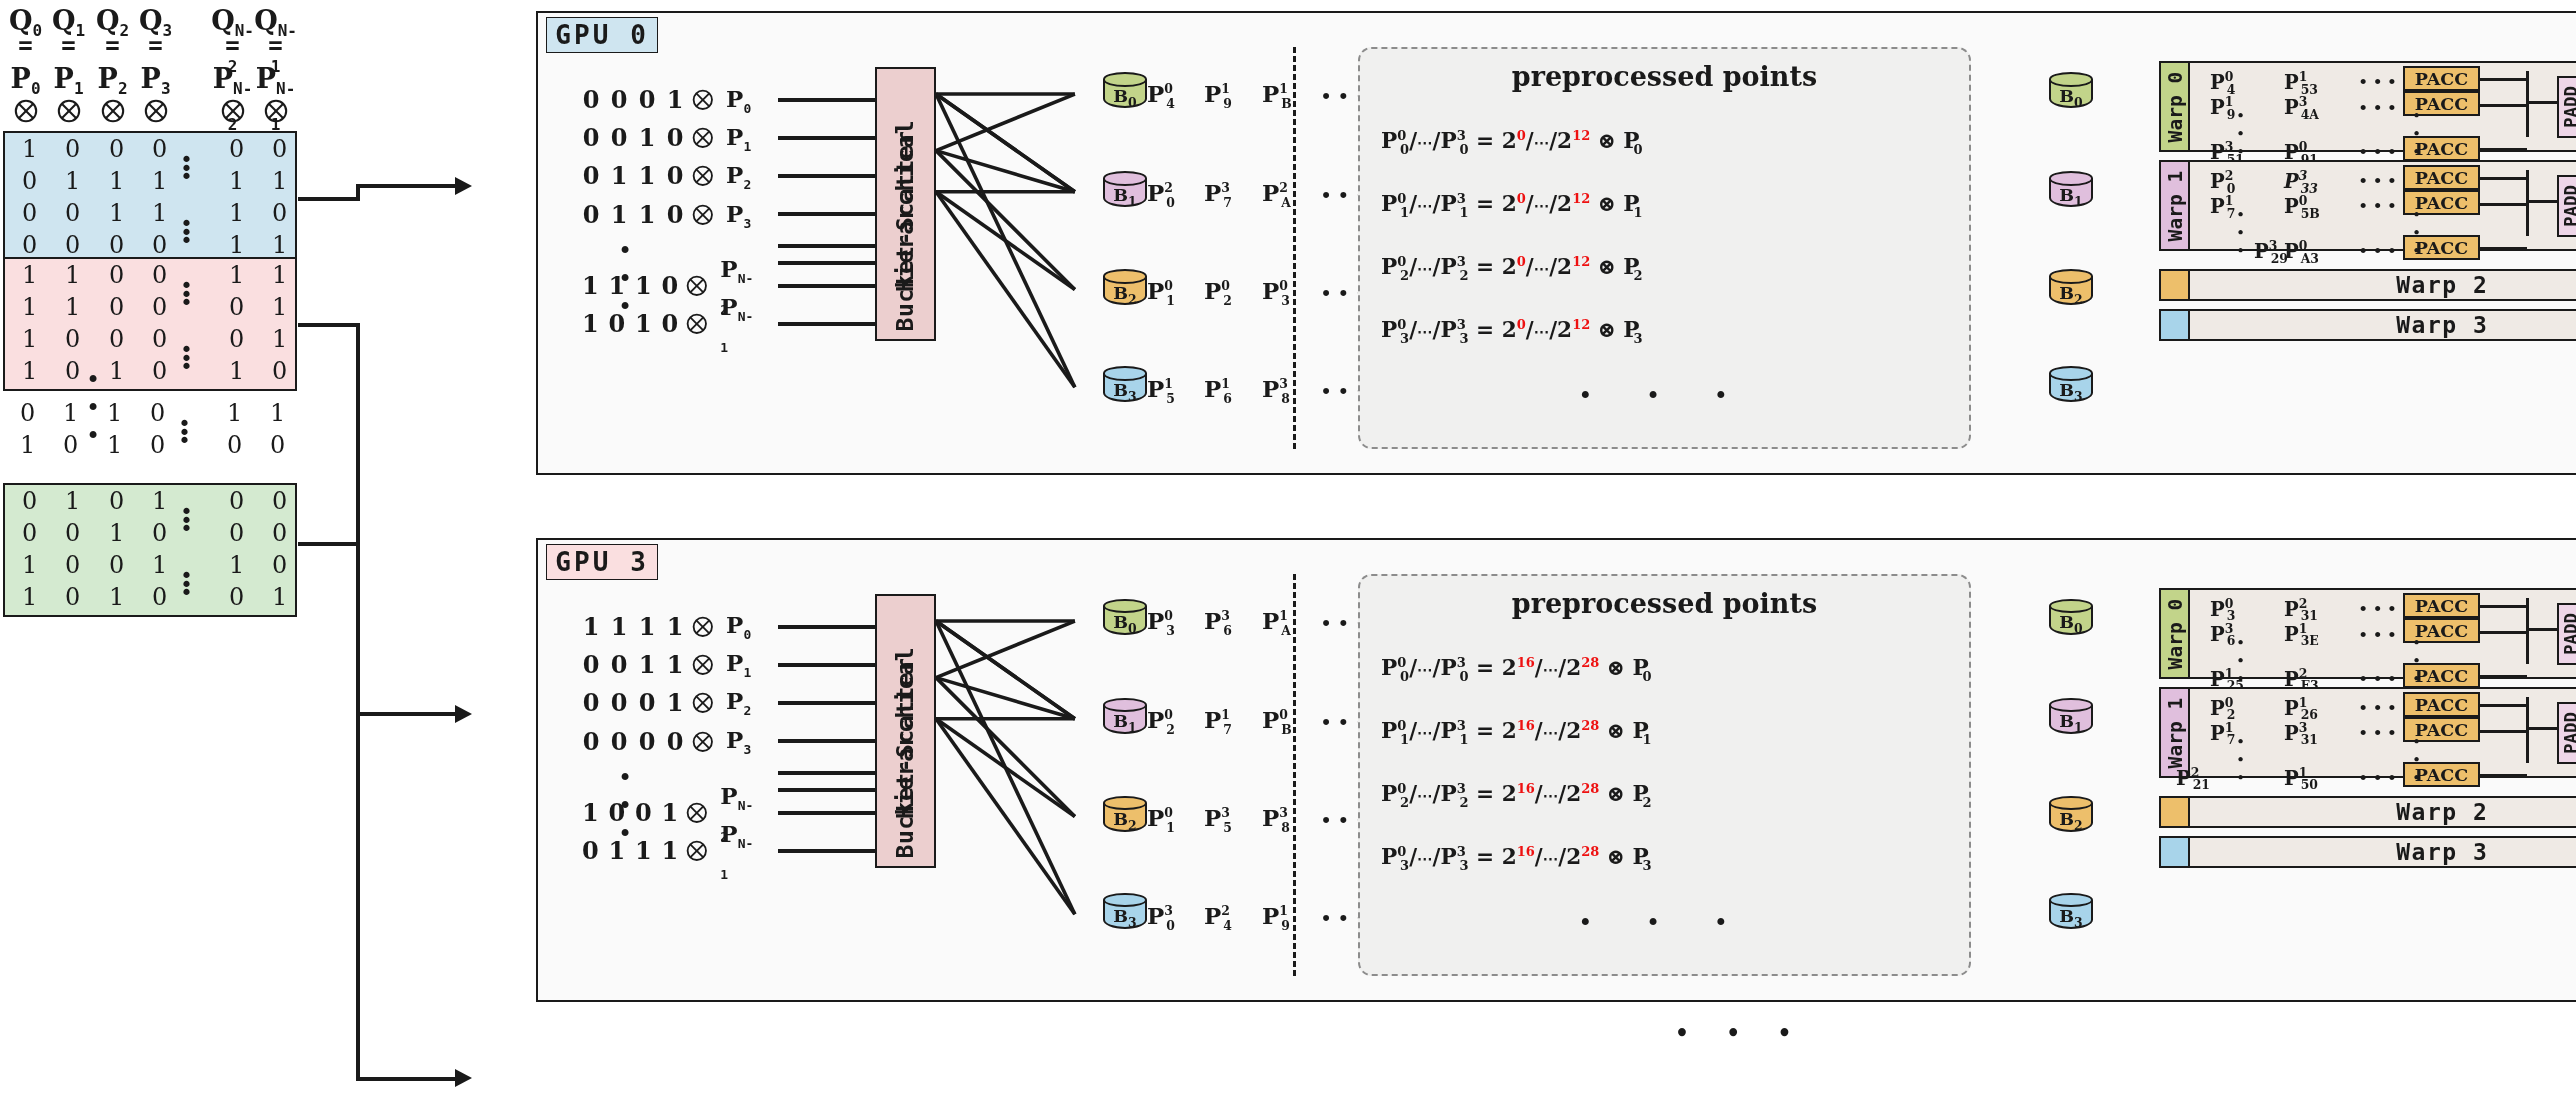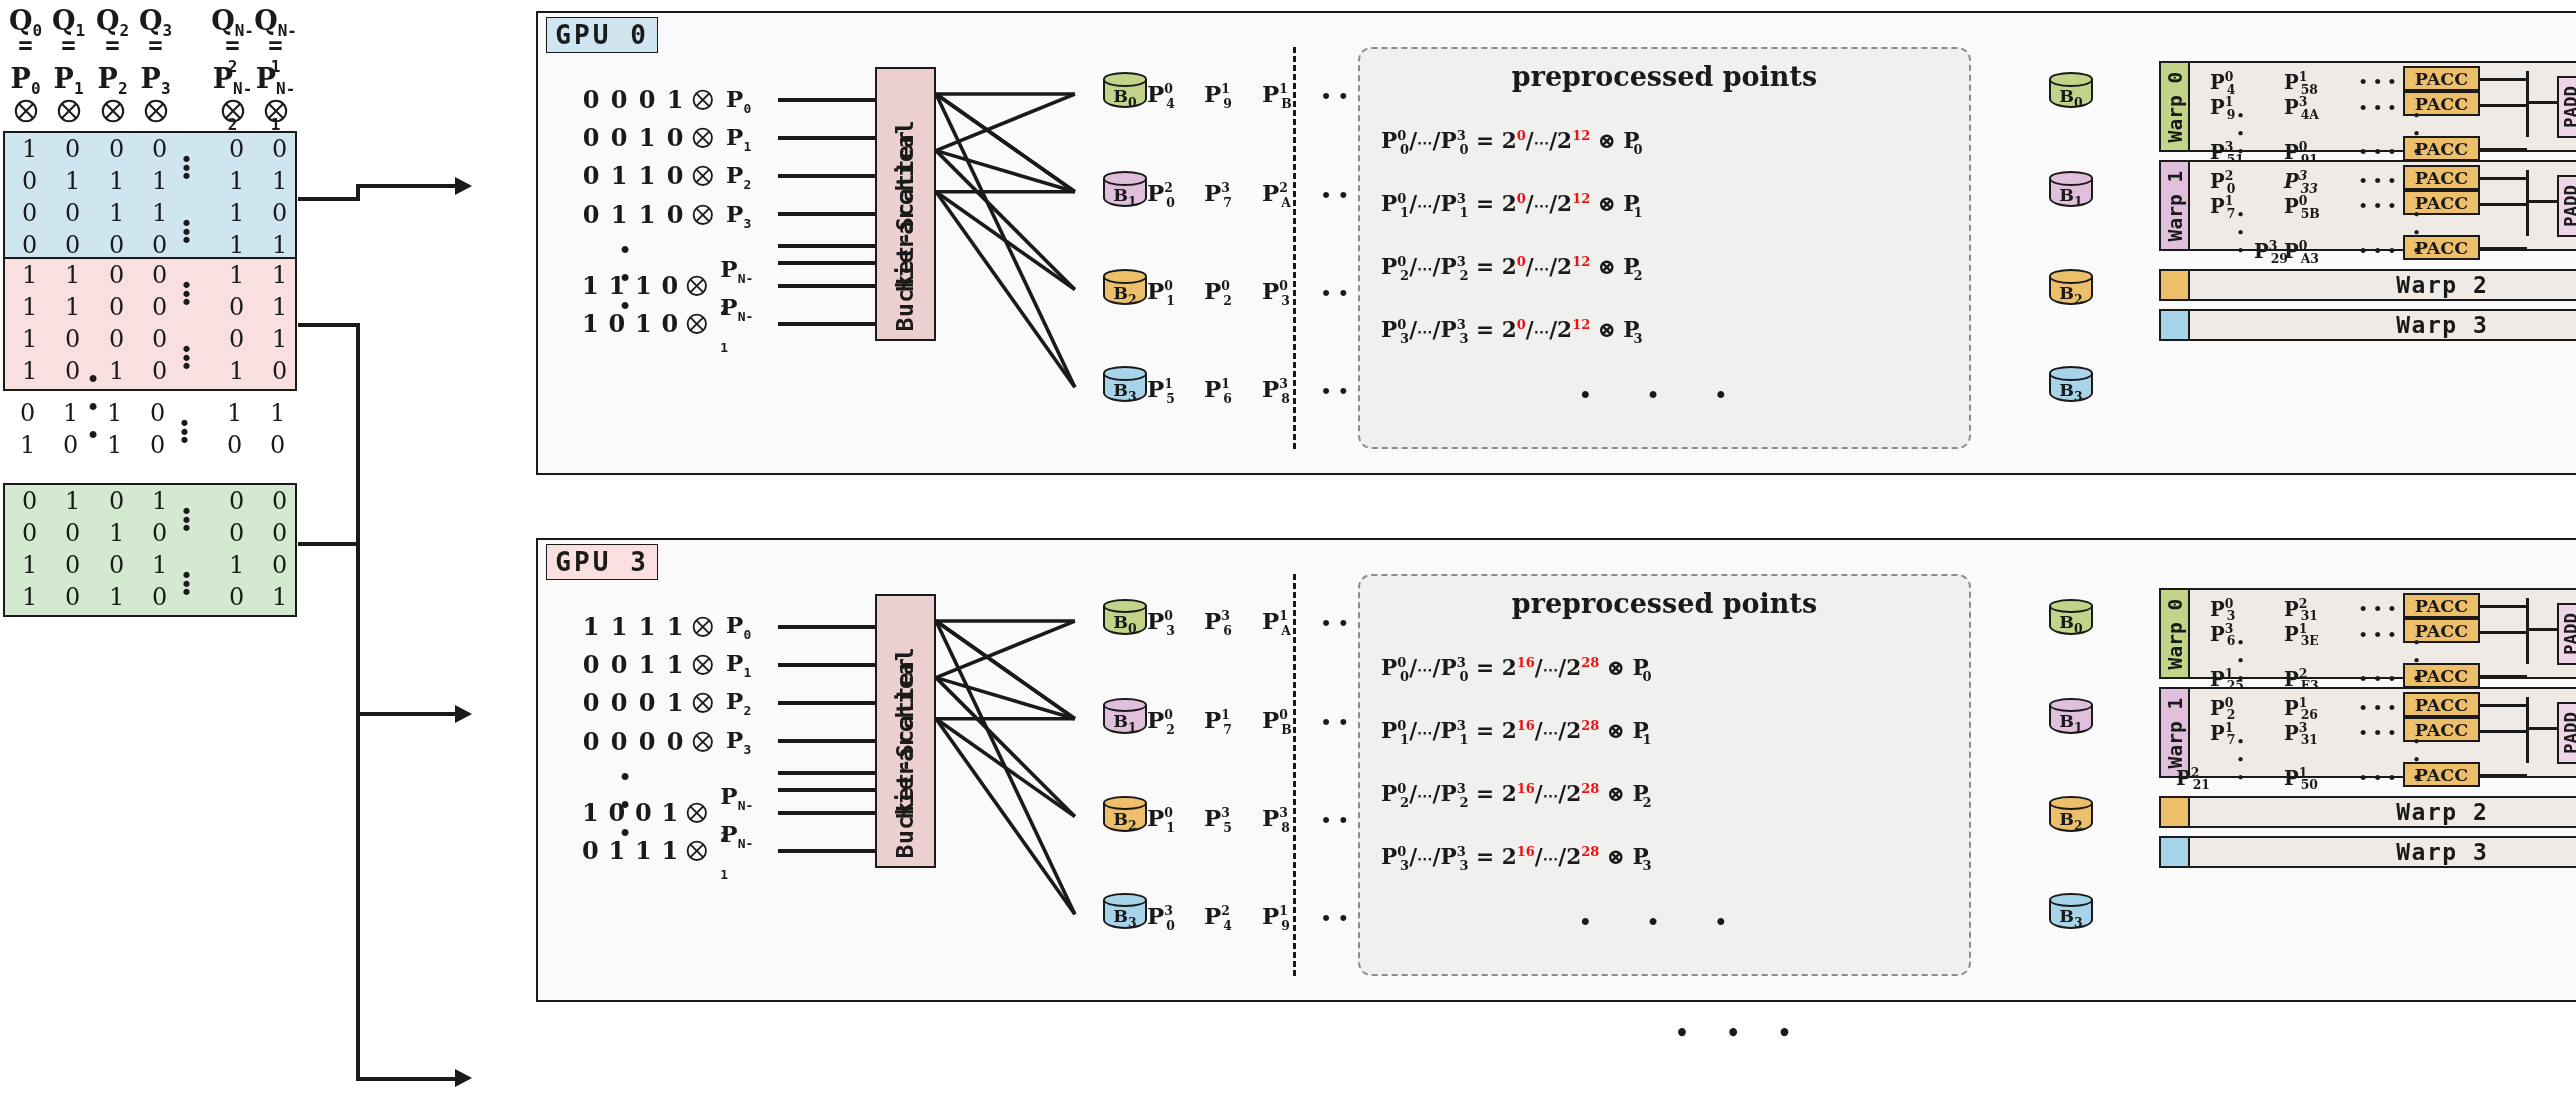--- a/index.html
+++ b/index.html
@@ -417,21 +417,21 @@
         <div class="body" style="background:#a8d4ea;"></div>
         <div class="top" style="background:#a8d4ea;"></div>
         <div class="lbl">B<sub>3</sub></div>
       </div>
       <div class="warpbox" style="left:1623px;top:50px;width:546px;height:91px;">
         <div class="warpside" style="background:#c2d48a;">
           <span>Warp 0</span>
         </div>
       </div>
       <div class="abs" style="left:1674px;top:58px;"><span class="psup" style="font-size:19.6px;">P<sup>0</sup><sub>4</sub></span></div>
-      <div class="abs" style="left:1748px;top:58px;"><span class="psup" style="font-size:19.6px;">P<sup>1</sup><sub>58</sub></span></div>
+      <div class="abs" style="left:1748px;top:58px;"><span class="psup" style="font-size:19.6px;">P<sup>1</sup><sub>53</sub></span></div>
       <div class="abs" style="left:1822px;top:61px;font-size:17.5px;letter-spacing:4.1px;color:#1a1a1a;font-family:&quot;DejaVu Serif&quot;,serif;">•••</div>
       <div class="pacc" style="left:1867px;top:55px;width:77px;height:25px;">PACC</div>
       <div class="ln" style="left:1944px;top:67px;width:47px;height:2.6px;"></div>
       <div class="abs" style="left:1674px;top:83px;"><span class="psup" style="font-size:19.6px;">P<sup>1</sup><sub>9</sub></span></div>
       <div class="abs" style="left:1748px;top:83px;"><span class="psup" style="font-size:19.6px;">P<sup>3</sup><sub>4A</sub></span></div>
       <div class="abs" style="left:1822px;top:87px;font-size:17.5px;letter-spacing:4.1px;color:#1a1a1a;font-family:&quot;DejaVu Serif&quot;,serif;">•••</div>
       <div class="pacc" style="left:1867px;top:80px;width:77px;height:25px;">PACC</div>
       <div class="ln" style="left:1944px;top:93px;width:47px;height:2.6px;"></div>
       <div class="abs" style="left:1674px;top:128px;"><span class="psup" style="font-size:19.6px;">P<sup>3</sup><sub>51</sub></span></div>
       <div class="abs" style="left:1748px;top:128px;"><span class="psup" style="font-size:19.6px;text-align:center;">P<sup>0</sup><sub>91</sub></span></div>

